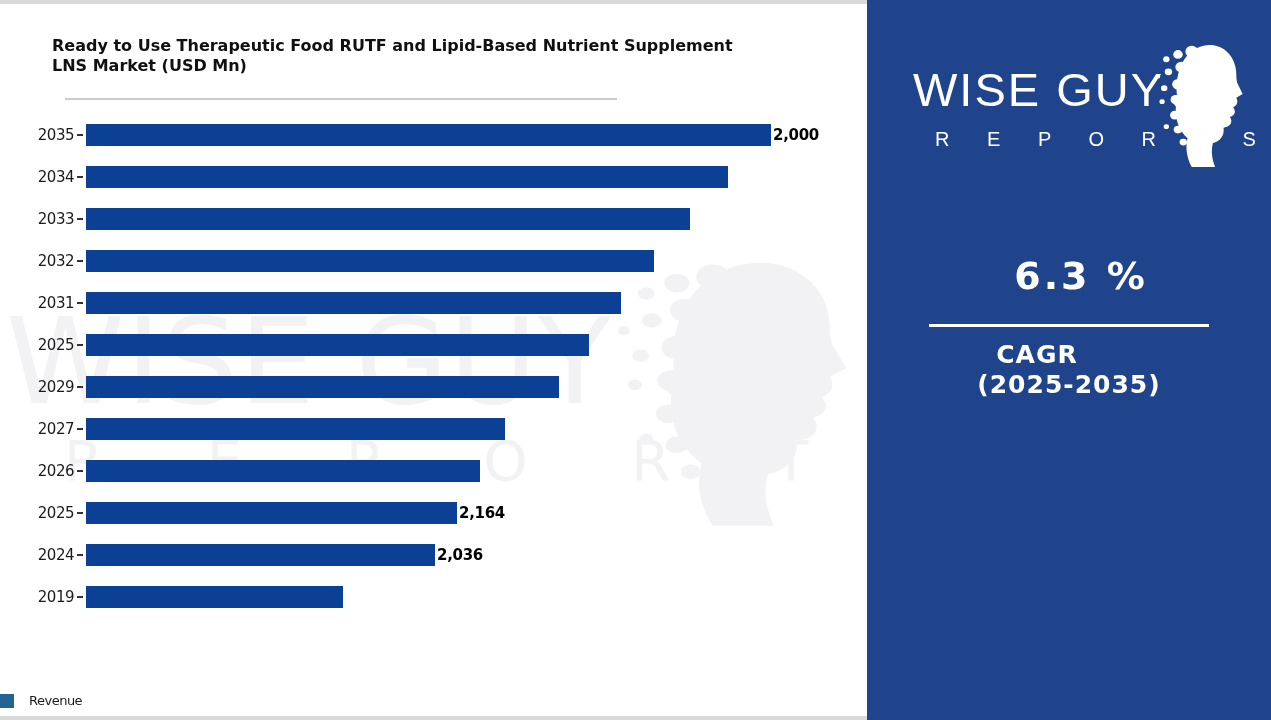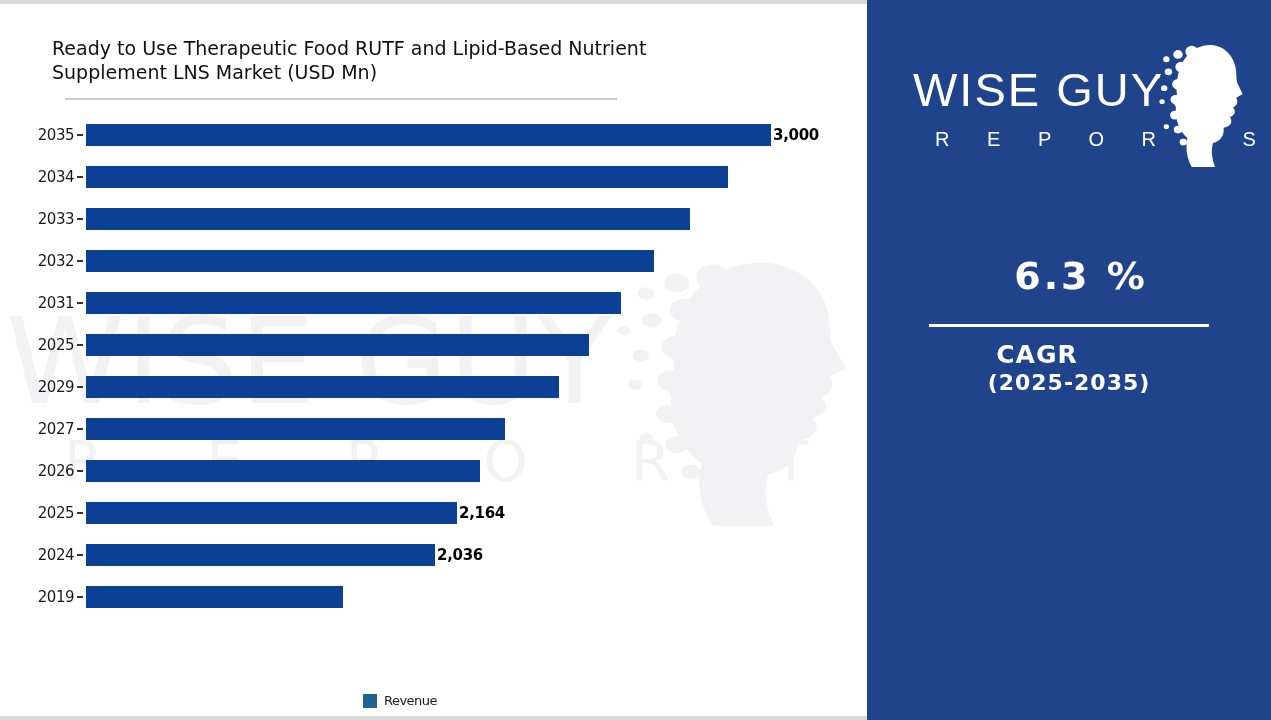--- a/index.html
+++ b/index.html
@@ -20,54 +20,54 @@
   
   .wm-text1{position:absolute;left:6px;top:288px;font-size:120px;font-weight:400;
             color:var(--wm);letter-spacing:1px;white-space:nowrap;z-index:0;
             font-family:"DejaVu Sans",sans-serif}
   .wm-text2{position:absolute;left:64px;top:424px;font-size:56px;font-weight:400;
             color:var(--wm);letter-spacing:43px;white-space:nowrap;z-index:0;
             font-family:"DejaVu Sans",sans-serif}
   .wm-head{position:absolute;left:585px;top:248px;width:278px;height:280px;z-index:0}
 
   .title{position:absolute;left:52px;top:32px;width:700px;z-index:2;
-         font-family:"DejaVu Sans",sans-serif;font-weight:normal;font-size:19px;
+         font-family:"DejaVu Sans",sans-serif;font-weight:bold;font-size:16px;
          line-height:1.28;color:#101010}
   .title-rule{position:absolute;left:65px;top:94px;width:552px;height:2px;background:#cbcbcb;z-index:2}
 
   .chart{position:absolute;left:0;top:110px;width:860px;z-index:1}
   .row{height:42px;display:flex;align-items:center}
   .ylabel{width:74px;flex:none;text-align:right;font-size:15px;color:#1a1a1a;
           font-family:"DejaVu Sans",sans-serif;letter-spacing:-0.5px}
   .tickmark{width:6px;height:2px;background:#333;margin-left:3px;margin-right:3px;flex:none}
   .bar{height:22px;background:var(--bar);flex:none}
   .value{font-weight:bold;font-size:15px;color:#000;margin-left:2px;letter-spacing:-0.3px;
          font-family:"DejaVu Sans",sans-serif}
 
   .legend{position:absolute;left:0;top:689px;width:800px;display:flex;
-          justify-content:center;align-items:center;gap:7px;z-index:2}
+          align-items:center;gap:15px;z-index:2}
   .swatch{width:14px;height:14px;background:var(--swatch);flex:none}
   .legend-label{font-size:13px;color:#1a1a1a;font-family:"DejaVu Sans",sans-serif;letter-spacing:-0.5px}
 
   
   .panel{position:absolute;left:867px;top:0;width:404px;height:720px;background:var(--panel);color:#fff}
   .logo{position:absolute;left:0;top:36px;width:404px;height:150px}
   .logo-text1{position:absolute;left:46px;top:26px;font-size:47px;font-weight:400;
               letter-spacing:2px;color:#fff;white-space:nowrap}
   .logo-text2{position:absolute;left:68px;top:92px;font-size:20px;font-weight:400;
               letter-spacing:16px;color:#fff;white-space:nowrap}
   .logo-head{position:absolute;left:276px;top:4px;width:106px;height:130px}
 
   .cagr-value{position:absolute;left:12px;top:254px;width:404px;text-align:center;
               font-family:"DejaVu Sans",sans-serif;font-size:38px;font-weight:bold;letter-spacing:3px}
   .cagr-rule{position:absolute;left:62px;top:324px;width:280px;height:3px;background:#fff}
   .cagr-label{position:absolute;left:0;top:340px;width:340px;text-align:center;
               font-family:"DejaVu Sans",sans-serif;font-size:25px;font-weight:bold;letter-spacing:1px}
   .cagr-range{position:absolute;left:0;top:370px;width:404px;text-align:center;
-              font-family:"DejaVu Sans",sans-serif;font-size:22px;font-weight:bold;letter-spacing:1px}
+              font-family:"DejaVu Sans",sans-serif;font-size:25px;font-weight:bold;letter-spacing:1px}
   .website{position:absolute;left:0;top:665px;width:404px;text-align:center;
            font-size:22px;font-weight:400;color:#fff}
 </style>
 </head>
 <body>
 
 <svg width="0" height="0" style="position:absolute" aria-hidden="true">
   <defs>
     <g id="head-shape">
       <path d="M57,6 C72,2 84,13 87,27 C89,36 87,41 90,47 L94,56 L88,60
@@ -111,21 +111,21 @@
     </svg>
 
     <h1 class="title">Ready to Use Therapeutic Food RUTF and Lipid-Based Nutrient Supplement LNS Market (USD Mn)</h1>
     <div class="title-rule"></div>
 
     <div class="chart">
         <div class="row">
           <span class="ylabel">2035</span>
           <span class="tickmark"></span>
           <div class="bar" style="width: 685px;"></div>
-          <span class="value">3,000</span>
+          <span class="value">2,000</span>
         </div>
         <div class="row">
           <span class="ylabel">2034</span>
           <span class="tickmark"></span>
           <div class="bar" style="width: 642px;"></div>
         </div>
         <div class="row">
           <span class="ylabel">2033</span>
           <span class="tickmark"></span>
           <div class="bar" style="width: 604px;"></div>

